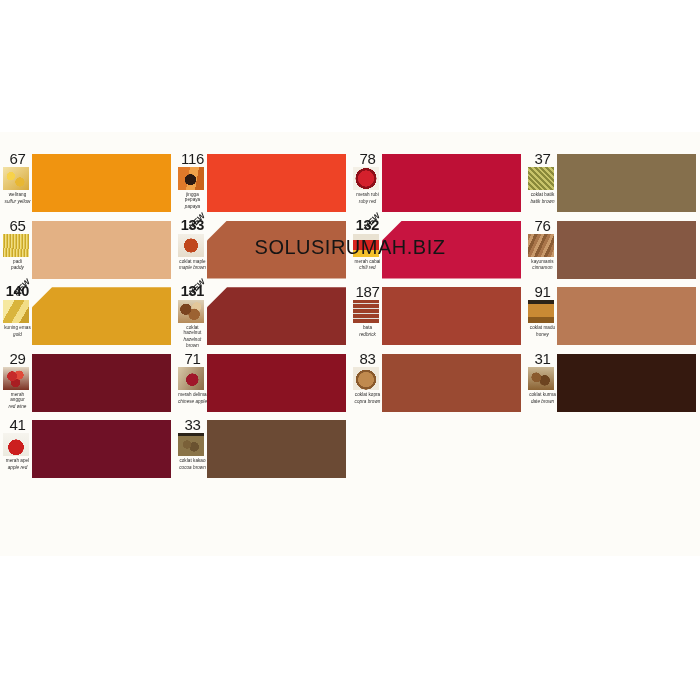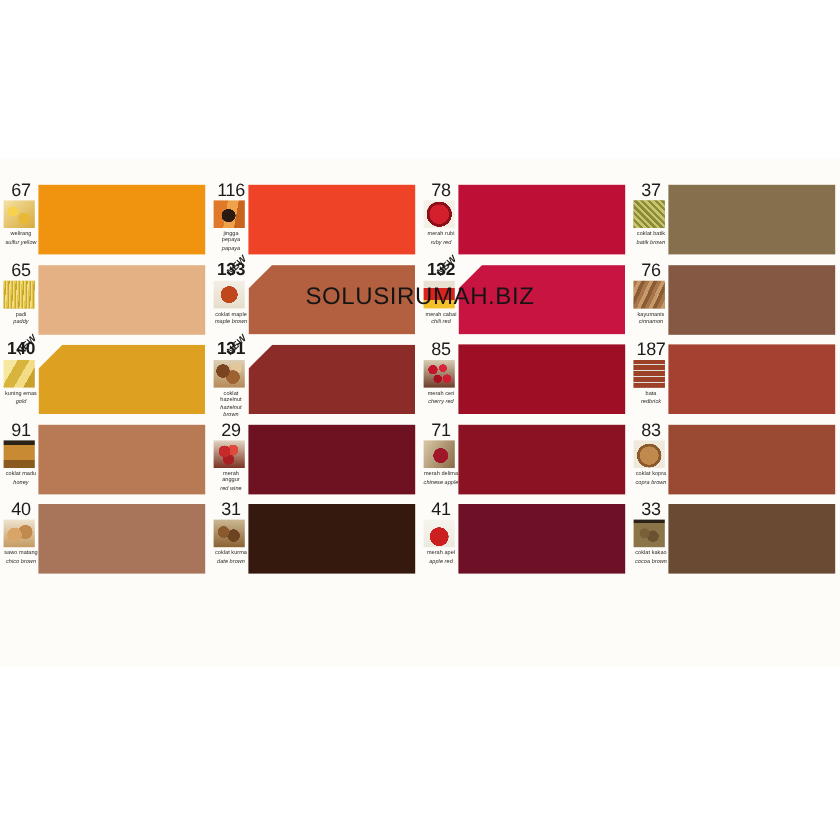--- a/index.html
+++ b/index.html
@@ -286,30 +286,20 @@
             <div class="thumb th-hazel"></div>
             <div class="names"><span>coklat hazelnut</span><span class="en">hazelnut brown</span></div>
           </div>
           <div class="swatchwrap">
             <div class="swatch new" style="background: rgb(140, 44, 40);"></div>
             <div class="newbadge">NEW</div>
           </div>
         </div>
         <div class="cell">
           <div class="info">
-            <div class="code">85</div>
-            <div class="thumb th-cherry"></div>
-            <div class="names"><span>merah ceri</span><span class="en">cherry red</span></div>
-          </div>
-          <div class="swatchwrap">
-            <div class="swatch" style="background: rgb(158, 15, 38);"></div>
-          </div>
-        </div>
-        <div class="cell">
-          <div class="info">
             <div class="code">187</div>
             <div class="thumb th-brick"></div>
             <div class="names"><span>bata</span><span class="en">redbrick</span></div>
           </div>
           <div class="swatchwrap">
             <div class="swatch" style="background: rgb(165, 65, 48);"></div>
           </div>
         </div>
         <div class="cell">
           <div class="info">
@@ -342,30 +332,20 @@
           </div>
         </div>
         <div class="cell">
           <div class="info">
             <div class="code">83</div>
             <div class="thumb th-copra"></div>
             <div class="names"><span>coklat kopra</span><span class="en">copra brown</span></div>
           </div>
           <div class="swatchwrap">
             <div class="swatch" style="background: rgb(154, 74, 50);"></div>
-          </div>
-        </div>
-        <div class="cell">
-          <div class="info">
-            <div class="code">40</div>
-            <div class="thumb th-chico"></div>
-            <div class="names"><span>sawo matang</span><span class="en">chico brown</span></div>
-          </div>
-          <div class="swatchwrap">
-            <div class="swatch" style="background: rgb(169, 117, 90);"></div>
           </div>
         </div>
         <div class="cell">
           <div class="info">
             <div class="code">31</div>
             <div class="thumb th-date"></div>
             <div class="names"><span>coklat kurma</span><span class="en">date brown</span></div>
           </div>
           <div class="swatchwrap">
             <div class="swatch" style="background: rgb(53, 25, 15);"></div>

